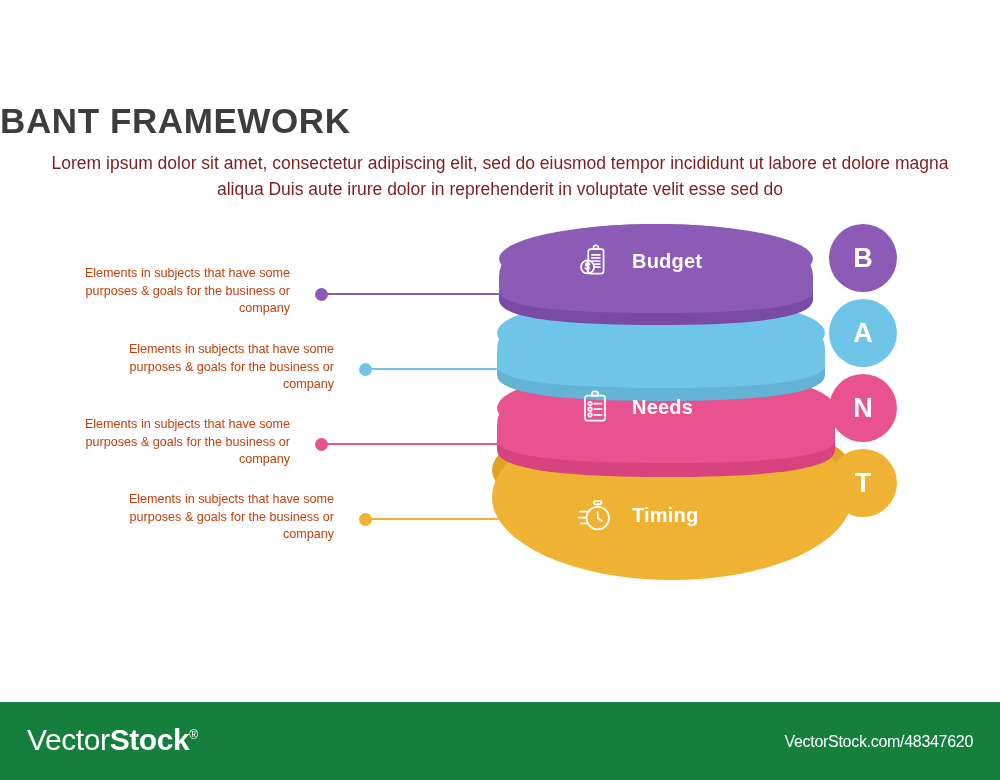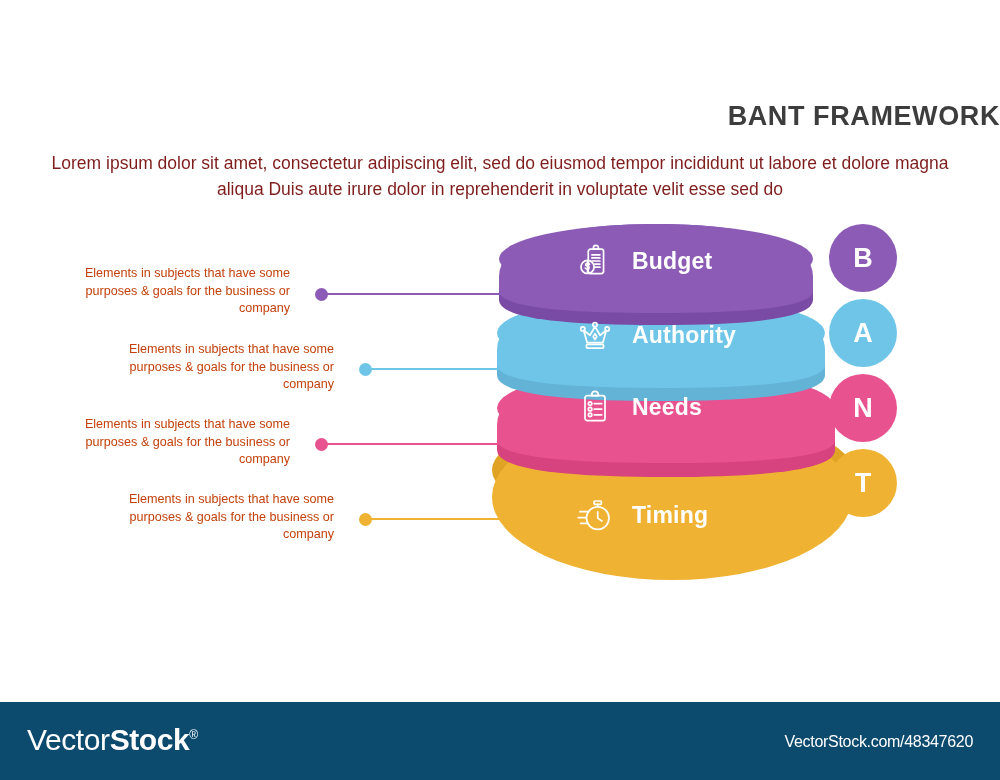--- a/index.html
+++ b/index.html
@@ -17,22 +17,22 @@
     left:0; top:0;
     width:1000px; height:702px;
     background:#ffffff;
   }
 
   
   #title {
     position:absolute;
     left:0; top:101px;
     width:1000px;
-    text-align:right;
-    font-size:27px;
+    text-align:left;
+    font-size:35px;
     font-weight:bold;
     letter-spacing:0.6px;
     color:#3d3d3d;
   }
   #subtitle {
     position:absolute;
     left:40px; top:150px;
     width:920px;
     text-align:center;
     font-size:17.5px;
@@ -86,32 +86,32 @@
 
   
   .band-row {
     position:absolute;
     display:flex;
     align-items:center;
     gap:17px;
     color:#ffffff;
   }
   .band-row .ico { width:40px; height:40px; display:block; }
-  .band-row .txt { font-size:23px; font-weight:bold; letter-spacing:0.2px; }
+  .band-row .txt { font-size:20px; font-weight:bold; letter-spacing:0.2px; }
   .r0 { left:575px; top:241px; }
   .r1 { left:575px; top:315px; }
   .r2 { left:575px; top:387px;align-items:center; }
   .r3 { left:575px; top:495px;text-align:right; }
 
   
   #footer {
     position:absolute;
     left:0; top:702px;
     width:1000px; height:78px;
-    background:#0c4a6e;
+    background:#15803d;
   }
   #wm-logo {
     position:absolute;
     left:27px; top:21px;
     font-size:30px;
     color:#ffffff;
     font-weight:300;
     letter-spacing:-0.4px;
     white-space:nowrap;
   }
@@ -183,31 +183,20 @@
       <path d="M17 9 h12 a2.4 2.4 0 0 1 2.4 2.4 v22 a2.4 2.4 0 0 1 -2.4 2.4 h-12 a2.4 2.4 0 0 1 -2.4 -2.4 v-22 a2.4 2.4 0 0 1 2.4 -2.4 z"></path>
       <path d="M20.3 9 v-1.6 a2.7 2.7 0 0 1 2.7 -2.7 a2.7 2.7 0 0 1 2.7 2.7 v1.6 z"></path>
       <path d="M18.6 15.2 h8.8 M18.6 18.6 h8.8 M18.6 22 h8.8 M21.8 25.4 h5.6 M21.8 28.8 h5.6"></path>
       <circle cx="13.8" cy="28.5" r="7.2"></circle>
       <path d="M15.9 25.6 a2.4 2.1 0 0 0 -2.2 -1.1 a1.9 1.6 0 0 0 -0.1 3.2 a1.9 1.6 0 0 1 -0.1 3.2 a2.4 2.1 0 0 1 -2.2 -1.1"></path>
       <path d="M13.8 23 v11"></path>
     </svg>
     <span class="txt">Budget</span>
   </div>
 
-  <div class="band-row r1">
-    <svg class="ico" viewBox="0 0 44 44" fill="none" stroke="#ffffff" stroke-width="1.9" stroke-linecap="round" stroke-linejoin="round">
-      <path d="M9.5 16.8 L13.4 30.5 h17.2 L34.5 16.8 L27.6 22.3 L22 12.8 L16.4 22.3 Z"></path>
-      <circle cx="8.6" cy="15.3" r="2.3"></circle>
-      <circle cx="35.4" cy="15.3" r="2.3"></circle>
-      <circle cx="22" cy="10.6" r="2.3"></circle>
-      <path d="M22 20.5 l2 3.3 l-2 3.3 l-2 -3.3 z"></path>
-      <rect x="12.6" y="32.2" width="18.8" height="4.2" rx="1"></rect>
-    </svg>
-    <span class="txt">Authority</span>
-  </div>
 
   <div class="band-row r2">
     <svg class="ico" viewBox="0 0 44 44" fill="none" stroke="#ffffff" stroke-width="1.9" stroke-linecap="round" stroke-linejoin="round">
       <path d="M13.6 9.4 h16.8 a2.6 2.6 0 0 1 2.6 2.6 v22.4 a2.6 2.6 0 0 1 -2.6 2.6 h-16.8 a2.6 2.6 0 0 1 -2.6 -2.6 v-22.4 a2.6 2.6 0 0 1 2.6 -2.6 z"></path>
       <path d="M18.4 9.4 v-1.7 a3.6 3.6 0 0 1 3.6 -2.9 a3.6 3.6 0 0 1 3.6 2.9 v1.7 z"></path>
       <circle cx="16.6" cy="18.2" r="1.9"></circle>
       <circle cx="16.6" cy="24.4" r="1.9"></circle>
       <circle cx="16.6" cy="30.6" r="1.9"></circle>
       <path d="M21.2 18.2 h8.2 M21.2 24.4 h8.2 M21.2 30.6 h8.2"></path>
     </svg>

